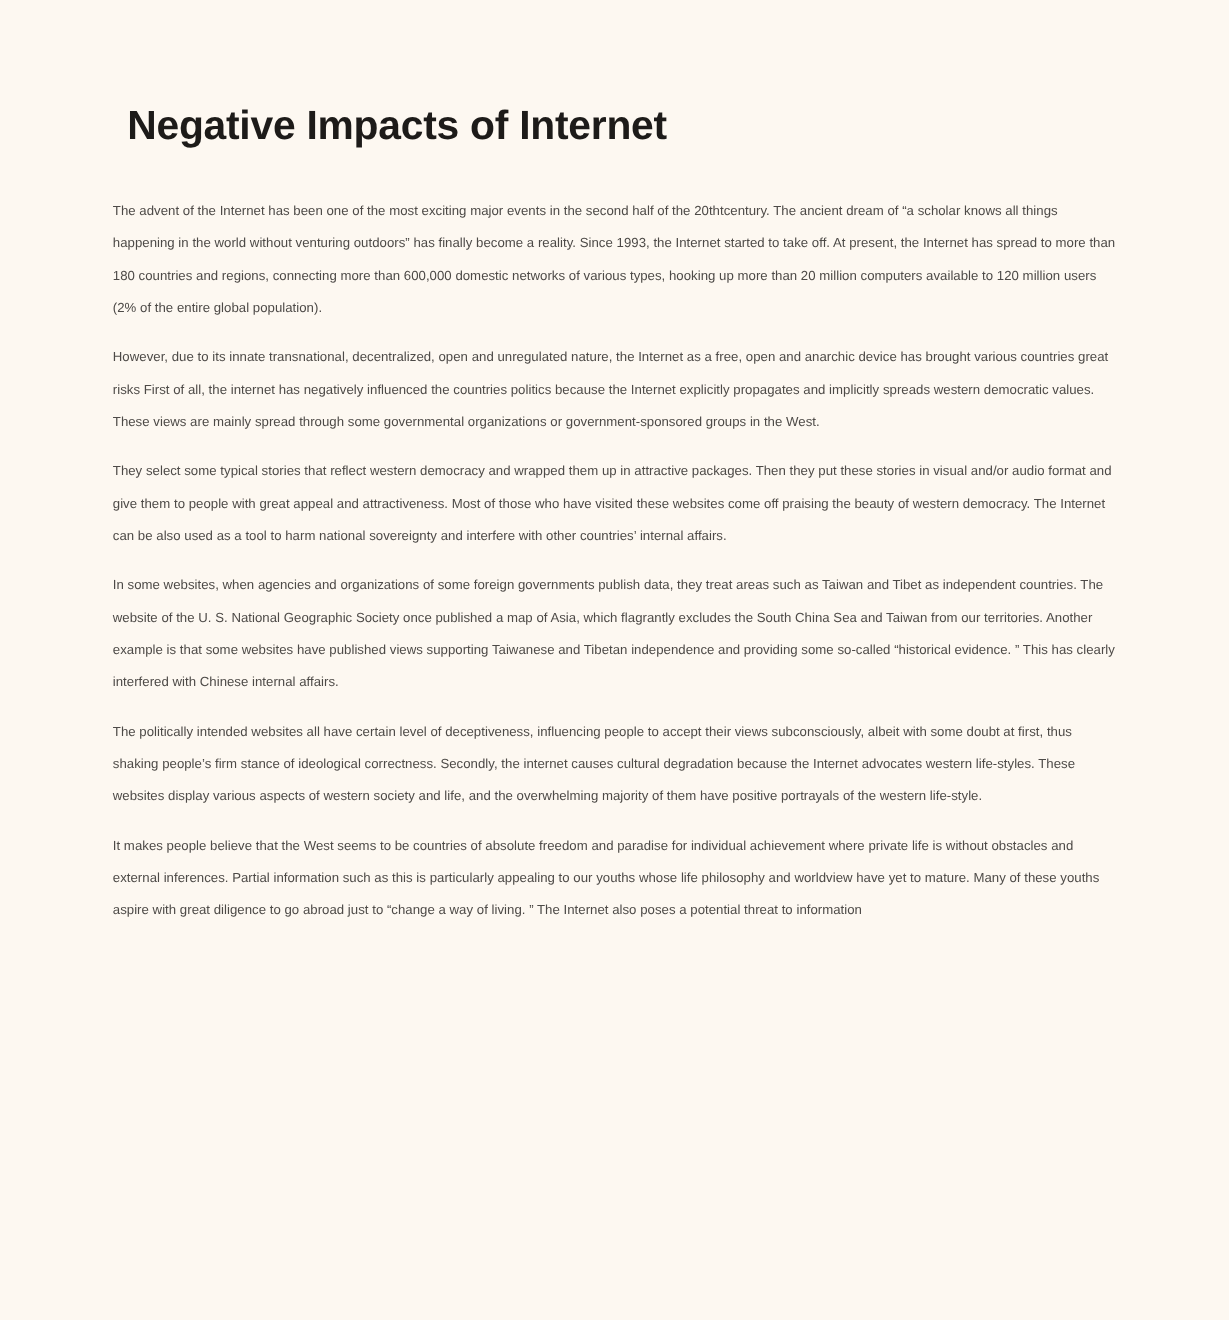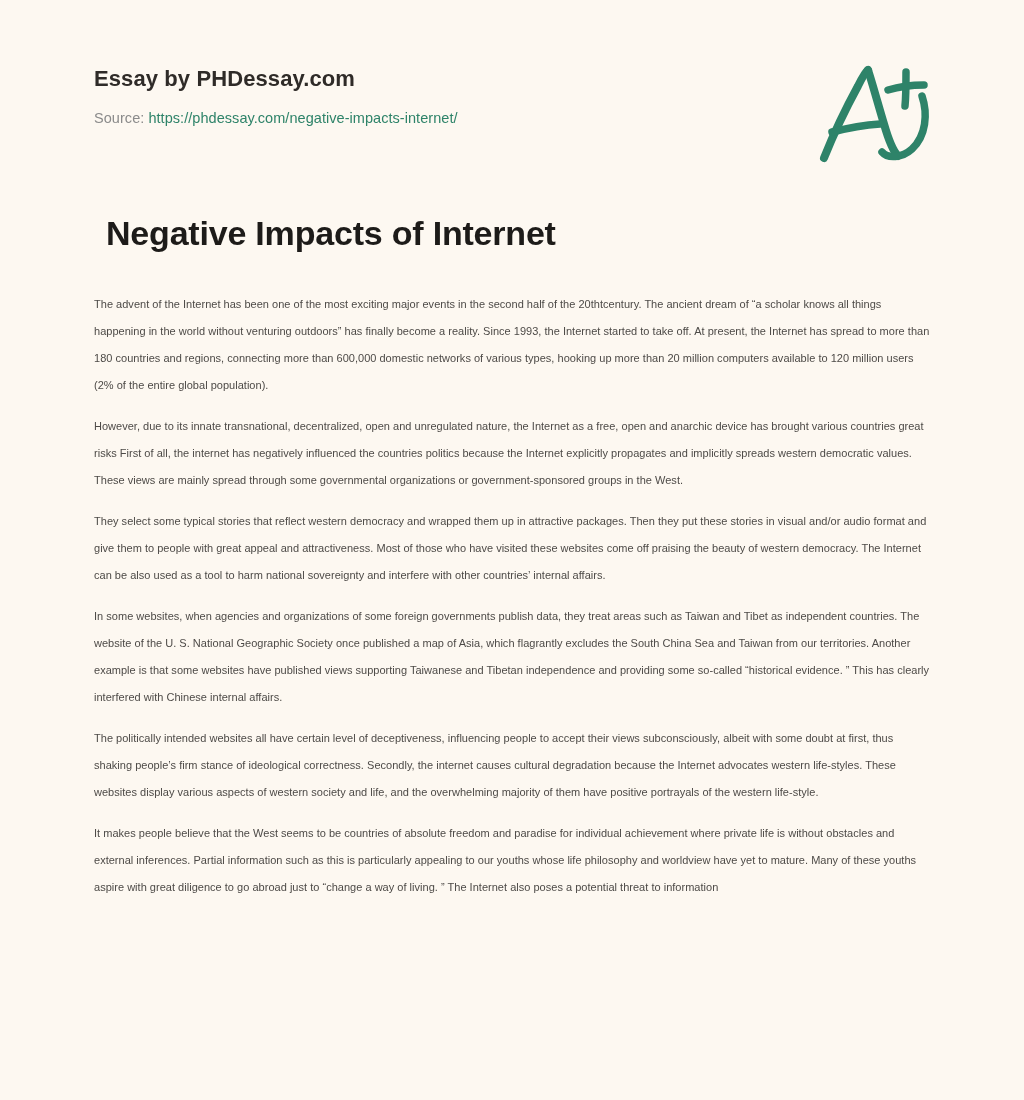--- a/index.html
+++ b/index.html
@@ -95,47 +95,20 @@
   }
   .article p:last-child {
     margin-bottom: 0;
   }
 </style>
 </head>
 <body>
 
 <div class="page">
 
-  <div class="header">
-
-    <div class="brand-line">Essay by PHDessay.com</div>
-
-    <div class="source-line">
-      <span class="source-label">Source:</span>
-      <a class="source-url" href="#">https://phdessay.com/negative-impacts-internet/</a>
-    </div>
-
-    <div class="logo">
-      <svg viewBox="0 0 140 120" xmlns="http://www.w3.org/2000/svg" fill="none" stroke="#2e8369" stroke-linecap="round" stroke-linejoin="round">
-
-        <path d="M22 106 C30 86 44 56 56 34 C60 26 63 20 66 18" stroke-width="8"></path>
-
-        <path d="M66 18 C70 30 76 52 82 72 C86 86 90 98 96 104" stroke-width="8"></path>
-
-        <path d="M30 80 C46 76 64 73 78 72" stroke-width="7.5"></path>
-
-        <path d="M104 20 C104 32 104 44 103 54" stroke-width="7.5"></path>
-
-        <path d="M86 38 C96 35 112 33 122 33" stroke-width="7.5"></path>
-
-        <path d="M120 44 C126 62 124 84 110 97 C100 106 86 107 80 100" stroke-width="7.5"></path>
-      </svg>
-    </div>
-
-  </div>
 
   <h1 class="doc-title">Negative Impacts of Internet</h1>
 
   <div class="article">
     <p>The advent of the Internet has been one of the most exciting major events in the second half of the 20thtcentury. The ancient dream of “a scholar knows all things happening in the world without venturing outdoors” has finally become a reality. Since 1993, the Internet started to take off. At present, the Internet has spread to more than 180 countries and regions, connecting more than 600,000 domestic networks of various types, hooking up more than 20 million computers available to 120 million users (2% of the entire global population).</p>
     <p>However, due to its innate transnational, decentralized, open and unregulated nature, the Internet as a free, open and anarchic device has brought various countries great risks First of all, the internet has negatively influenced the countries politics because the Internet explicitly propagates and implicitly spreads western democratic values. These views are mainly spread through some governmental organizations or government-sponsored groups in the West.</p>
     <p>They select some typical stories that reflect western democracy and wrapped them up in attractive packages. Then they put these stories in visual and/or audio format and give them to people with great appeal and attractiveness. Most of those who have visited these websites come off praising the beauty of western democracy. The Internet can be also used as a tool to harm national sovereignty and interfere with other countries’ internal affairs.</p>
     <p>In some websites, when agencies and organizations of some foreign governments publish data, they treat areas such as Taiwan and Tibet as independent countries. The website of the U. S. National Geographic Society once published a map of Asia, which flagrantly excludes the South China Sea and Taiwan from our territories. Another example is that some websites have published views supporting Taiwanese and Tibetan independence and providing some so-called “historical evidence. ” This has clearly interfered with Chinese internal affairs.</p>
     <p>The politically intended websites all have certain level of deceptiveness, influencing people to accept their views subconsciously, albeit with some doubt at first, thus shaking people’s firm stance of ideological correctness. Secondly, the internet causes cultural degradation because the Internet advocates western life-styles. These websites display various aspects of western society and life, and the overwhelming majority of them have positive portrayals of the western life-style.</p>
     <p>It makes people believe that the West seems to be countries of absolute freedom and paradise for individual achievement where private life is without obstacles and external inferences. Partial information such as this is particularly appealing to our youths whose life philosophy and worldview have yet to mature. Many of these youths aspire with great diligence to go abroad just to “change a way of living. ” The Internet also poses a potential threat to information</p>

